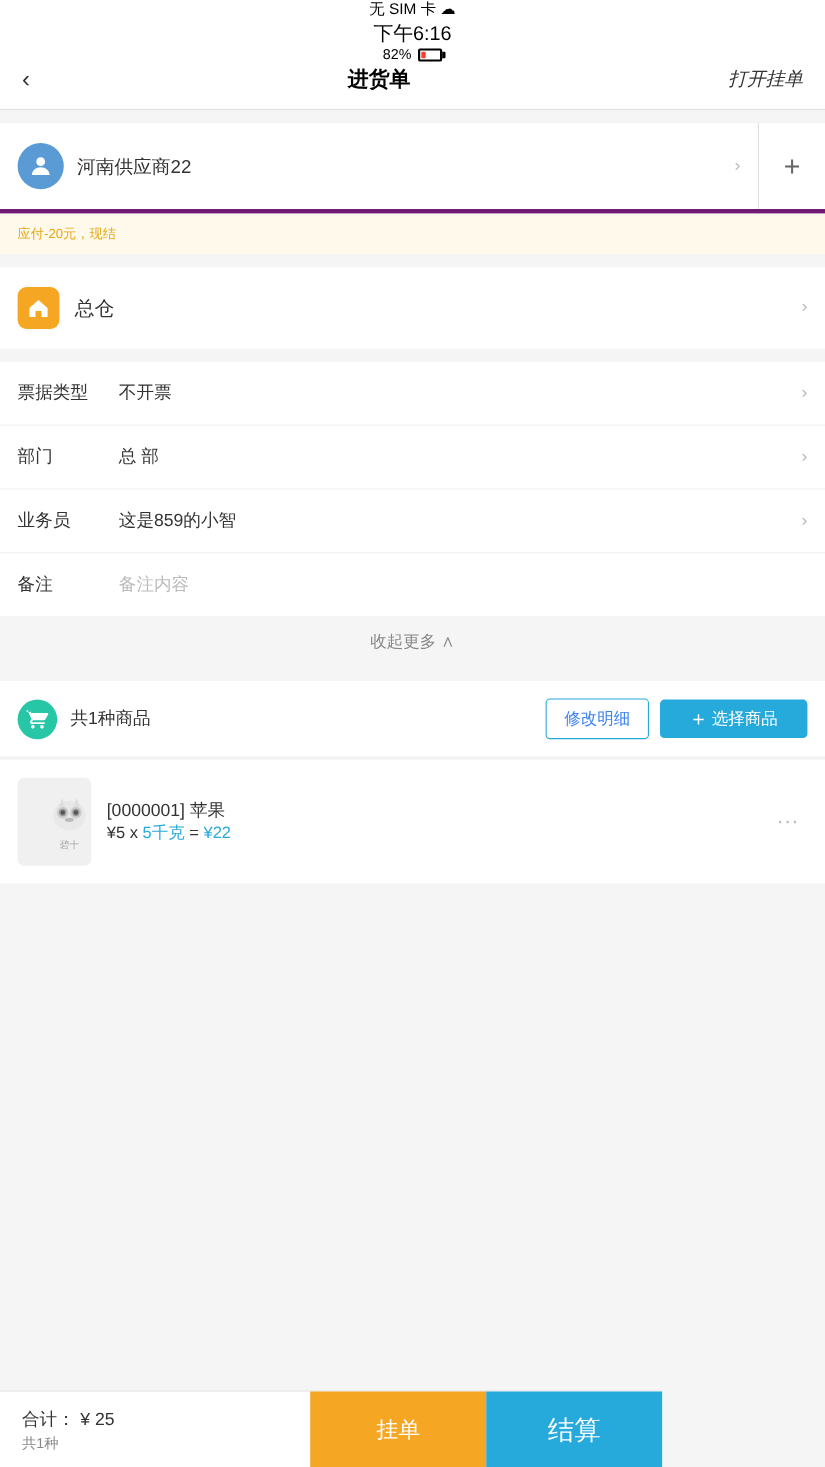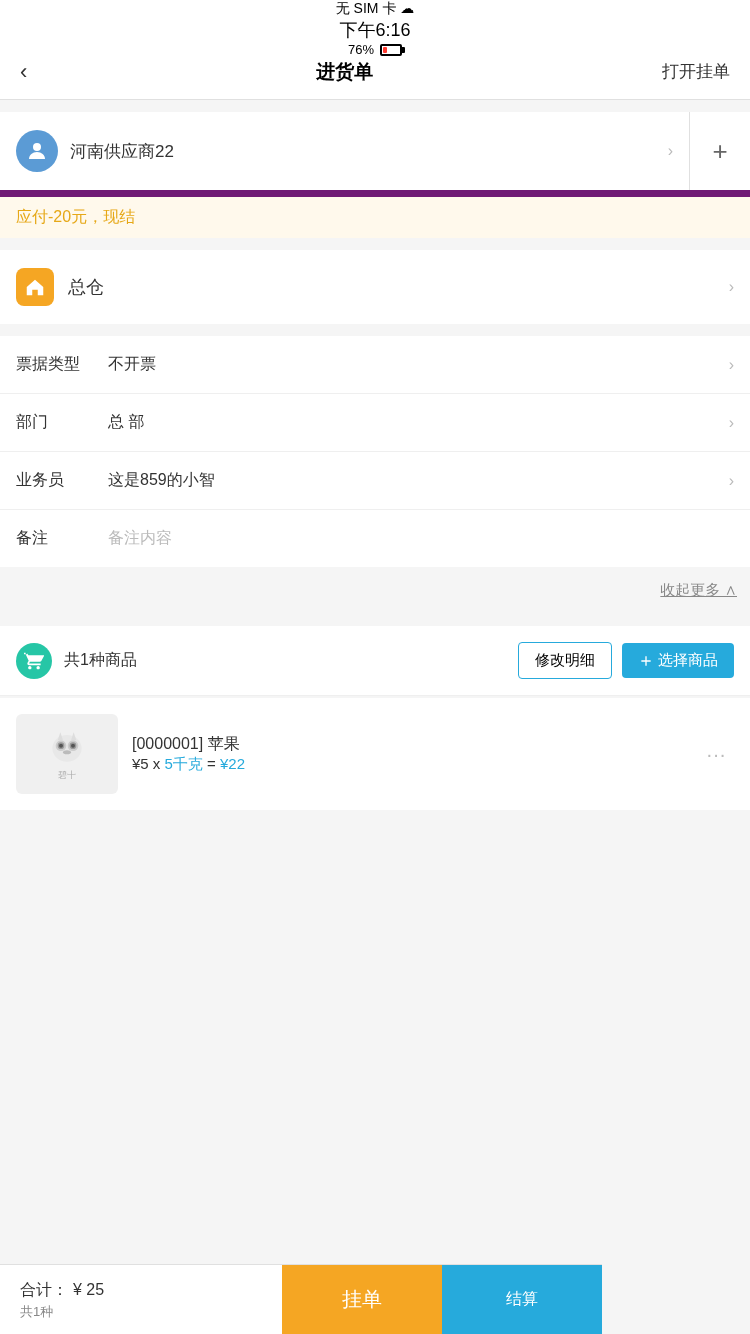--- a/index.html
+++ b/index.html
@@ -71,20 +71,21 @@
     }
     .nav-title {
       font-size: 19px;
       font-weight: 600;
       color: #000;
     }
     .nav-action {
       font-size: 17px;
       color: #333;
       cursor: pointer;
+      font-style: italic;
     }
 
     
     .content { background: #f5f5f5; }
 
     
     .section-gap { height: 12px; background: #f5f5f5; }
     .thin-gap { height: 1px; background: #efefef; }
 
     
@@ -127,23 +128,23 @@
       justify-content: center;
       font-size: 26px;
       color: #666;
       cursor: pointer;
     }
 
     
     .debt-notice {
       background: #fff9ec;
       padding: 10px 16px;
-      font-size: 16px;
+      font-size: 12px;
       color: #e6a817;
-      border-top: 7px solid #701a75;
+      border-top: 4px solid #701a75;
     }
 
     
     .warehouse-section {
       background: #fff;
       display: flex;
       align-items: center;
       padding: 18px 16px;
       cursor: pointer;
     }
@@ -184,26 +185,25 @@
       flex: 1;
       margin-left: 12px;
     }
     .form-value.placeholder {
       color: #bbb;
     }
 
     
     .collapse-bar {
       background: #f5f5f5;
-      text-align: right;
+      text-align: center;
       padding: 14px 13px;
       font-size: 15px;
       color: #888;
       cursor: pointer;
-      text-decoration: underline;
     }
 
     
     .products-header {
       background: #fff;
       display: flex;
       align-items: center;
       padding: 16px 16px;
     }
     .products-icon {
@@ -214,54 +214,54 @@
       margin-right: 12px;
       flex-shrink: 0;
     }
     .products-count {
       font-size: 16px;
       color: #333;
       flex: 1;
     }
     .btn-edit {
       border: 1.5px solid #26aadc;
-      color: #000000;
+      color: #3b82f6;
       background: #fff;
       border-radius: 4px;
       padding: 8px 16px;
       font-size: 15px;
       cursor: pointer;
       margin-right: 10px;
     }
     .btn-select {
       background: #26aadc;
       color: #fff;
       border: none;
       border-radius: 4px;
-      padding: 8px 16px;
+      padding: 8px 27px;
       font-size: 15px;
       cursor: pointer;
       display: flex;
       align-items: center;
       gap: 4px;
     }
 
     
     .product-item {
       background: #fff;
       display: flex;
       align-items: center;
       padding: 16px 16px;
       margin-top: 2px;
     }
     .product-thumb {
-      width: 102px; height: 80px;
+      width: 67px; height: 80px;
       background: #f0f0f0;
       border-radius: 6px;
-      display: flex; align-items: center; justify-content: center;
+      display: flex; align-items: center; justify-content: flex-end;
       margin-right: 14px;
       flex-shrink: 0;
       overflow: hidden;
     }
     .product-thumb-inner {
       display: flex; flex-direction: column; align-items: center;
     }
     .owl-logo {
       width: 40px; height: 40px;
     }
@@ -323,38 +323,38 @@
       display: flex;
       align-items: center;
       justify-content: center;
       cursor: pointer;
       border: none;
     }
     .btn-settle {
       width: 160px;
       background: #26aadc;
       color: #fff;
-      font-size: 16px;
+      font-size: 24px;
       display: flex;
       align-items: center;
       justify-content: center;
       cursor: pointer;
       border: none;
     }
 
     .spacer-bottom { height: 80px; }
   </style>
 </head>
 <body>
 
 <div class="status-bar">
   <span class="status-left">无 SIM 卡 ☁</span>
   <span class="status-center">下午6:16</span>
   <span class="status-right">
-    <span>76%</span>
+    <span>82%</span>
     <span class="battery-icon">
       <span class="battery-fill"></span>
     </span>
   </span>
 </div>
 
 <div class="nav-bar">
   <span class="nav-back">‹</span>
   <span class="nav-title">进货单</span>
   <span class="nav-action">打开挂单</span>

